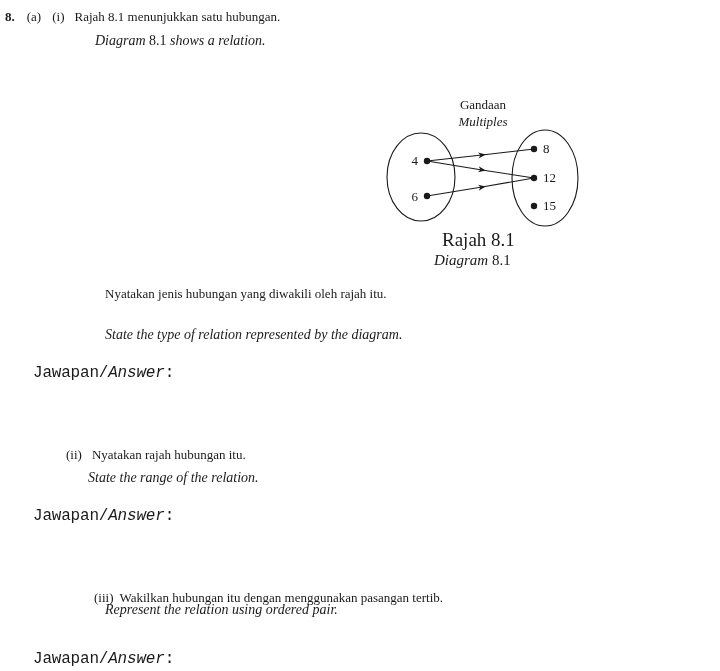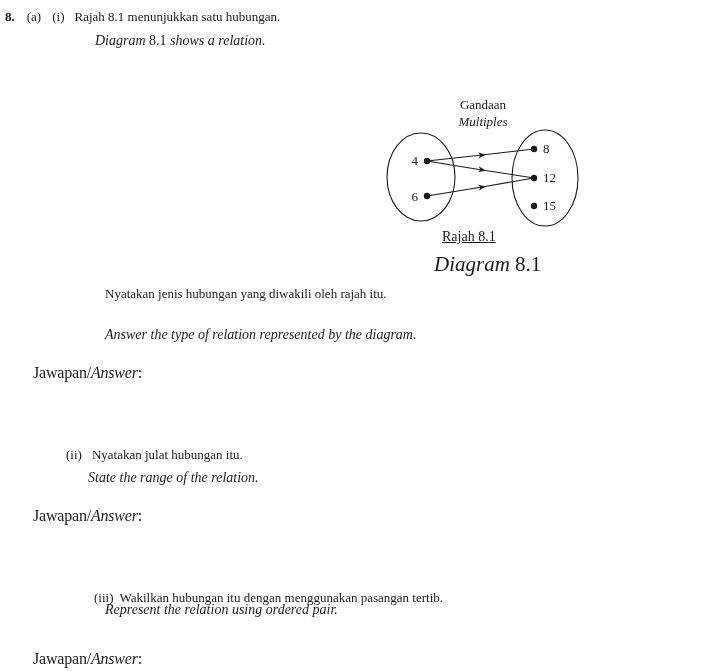--- a/index.html
+++ b/index.html
@@ -13,24 +13,24 @@
       position: relative;
       overflow: hidden;
       font-family: "Liberation Serif", "DejaVu Serif", serif;
       color: #1a1a1a;
     }
     .abs { position: absolute; white-space: nowrap; }
     .main { font-size: 13px; }
     .eng { font-size: 14px; font-style: italic; }
     .eng .up { font-style: normal; }
     .qnum { font-weight: bold; }
-    .ans { font-size: 18px; font-family: Liberation Serif, serif; font-size: 16px; letter-spacing: -0.2px; }
+    .ans { font-size: 18px; font-family: Liberation Mono, monospace; font-size: 16px; letter-spacing: -0.2px; }
     .ans i { font-style: italic; }
-    .cap-main { font-size: 14px; text-decoration: underline; }
-    .cap-eng { font-size: 21px; }
+    .cap-main { font-size: 19px; }
+    .cap-eng { font-size: 15px; }
     .cap-eng i { font-style: italic; }
     svg text { font-family: "Liberation Serif", "DejaVu Serif", serif; }
   </style>
 </head>
 <body>
 
 <div class="abs main" style="left:5px; top:9px;">
   <span class="qnum">8.</span><span style="display:inline-block;width:12px"></span><span>(a)</span><span style="display:inline-block;width:11px"></span><span>(i)</span><span style="display:inline-block;width:10px"></span><span>Rajah 8.1 menunjukkan satu hubungan.</span>
 </div>
 <div class="abs eng" style="left:95px; top:33px;">
@@ -70,25 +70,25 @@
     <text x="543" y="137" font-size="13" fill="#1a1a1a">8</text>
     <text x="543" y="166" font-size="13" fill="#1a1a1a">12</text>
     <text x="543" y="194" font-size="13" fill="#1a1a1a">15</text>
   </svg>
 </div>
 
 <div class="abs cap-main" style="left:442px; top:229px;">Rajah 8.1</div>
 <div class="abs cap-eng" style="left:434px; top:252px;"><i>Diagram</i><span> 8.1</span></div>
 
 <div class="abs main" style="left:105px; top:286px;">Nyatakan jenis hubungan yang diwakili oleh rajah itu.</div>
-<div class="abs eng" style="left:105px; top:327px;">Answer the type of relation represented by the diagram.</div>
+<div class="abs eng" style="left:105px; top:327px;">State the type of relation represented by the diagram.</div>
 
 <div class="abs ans" style="left:33px; top:364px;"><span>Jawapan/</span><i>Answer</i><span>:</span></div>
 
-<div class="abs main" style="left:66px; top:447px;"><span>(ii)</span><span style="display:inline-block;width:10px"></span><span>Nyatakan julat hubungan itu.</span></div>
+<div class="abs main" style="left:66px; top:447px;"><span>(ii)</span><span style="display:inline-block;width:10px"></span><span>Nyatakan rajah hubungan itu.</span></div>
 <div class="abs eng" style="left:88px; top:470px;">State the range of the relation.</div>
 
 <div class="abs ans" style="left:33px; top:507px;"><span>Jawapan/</span><i>Answer</i><span>:</span></div>
 
 <div class="abs main" style="left:66px; top:590px;margin-left:28px;"><span>(iii)</span><span style="display:inline-block;width:6px"></span><span>Wakilkan hubungan itu dengan menggunakan pasangan tertib.</span></div>
 <div class="abs eng" style="left:105px; top:602px;">Represent the relation using ordered pair.</div>
 
 <div class="abs ans" style="left:33px; top:650px;"><span>Jawapan/</span><i>Answer</i><span>:</span></div>
 
 </body></html>

